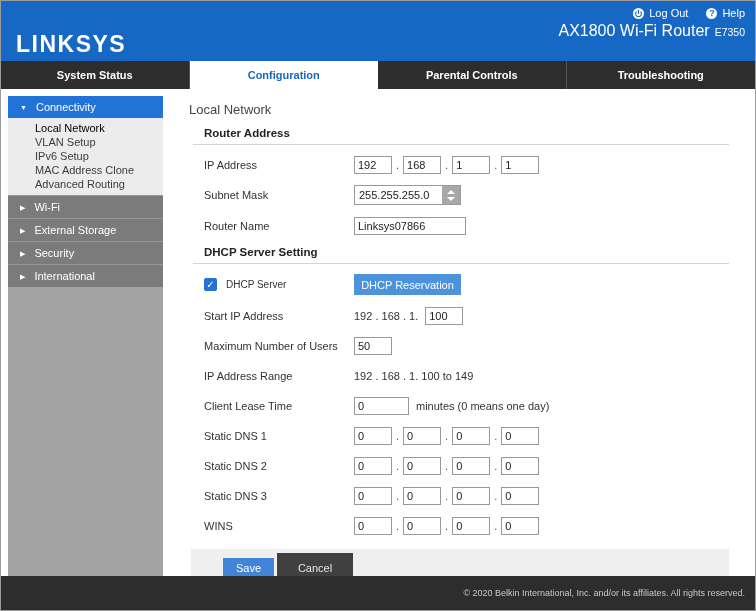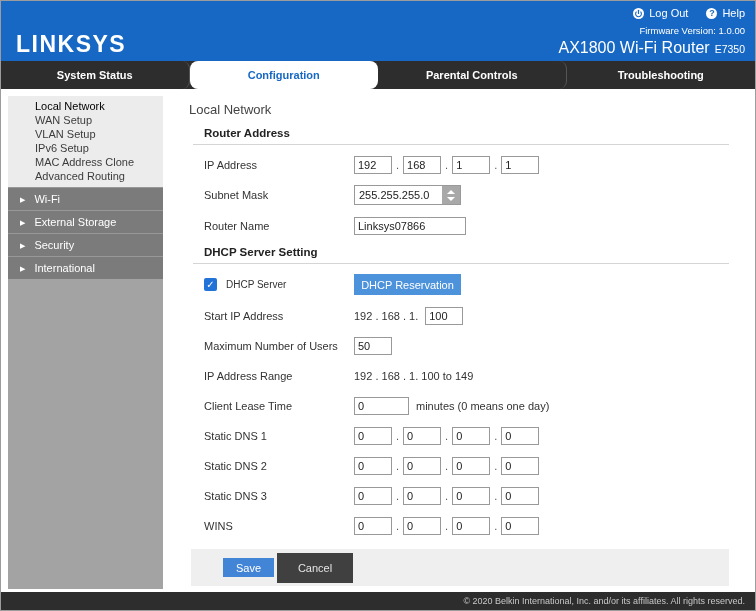--- a/index.html
+++ b/index.html
@@ -26,21 +26,21 @@
   }
   .firmware { font-size:9.5px; margin-top:6px; }
   .router-title { font-size:16px; margin-top:3px; }
   .router-model { font-size:10.5px; margin-left:5px; }
 
   
   .tabbar { display:flex; height:28px; background:#2D2D2D; }
   .tab {
     flex:1 1 25%; display:flex; align-items:center; justify-content:center;
     color:#fff; font-size:11px; font-weight:bold; background:#2D2D2D;
-    border-right:1px solid #555; cursor:pointer;border-radius:8px;
+    border-right:1px solid #555; cursor:pointer;
   }
   .tab:last-child { border-right:none; }
   .tab.active { background:#fff; color:#1768C4; border-right:none; }
 
   
   .body { position:relative; height:505px; background:#fff; }
 
   .sidebar {
     position:absolute; left:7px; top:7px; width:155px; height:493px;
     display:flex; flex-direction:column; font-size:11px;
@@ -107,21 +107,21 @@
     width:51px; height:19px; background:#4285D6; color:#fff; border:none;
     font-size:11px; font-family:"Liberation Sans", sans-serif; cursor:pointer;
   }
   .btn-cancel {
     width:76px; height:30px; background:#404040; color:#E4E4E4; border:none;
     font-size:11px; font-family:"Liberation Sans", sans-serif; cursor:pointer;
   }
 
   
   .footer {
-    position:absolute; left:0; right:0; bottom:0; height:18px; background:#2D2D2D;
+    position:absolute; left:0; right:0; bottom:0; height:34px; background:#2D2D2D;
     display:flex; align-items:center; justify-content:flex-end; padding-right:10px;
   }
   .footer-text { font-size:9px; color:#C8C8C8; }
 
   .power-icon { display:block; }
 </style>
 </head>
 <body>
 
 <div class="page">
@@ -136,40 +136,42 @@
             <path d="M12 5v7" stroke="#1768C4" stroke-width="2.6" stroke-linecap="round" fill="none"></path>
             <path d="M7.7 8.1a6.3 6.3 0 1 0 8.6 0" stroke="#1768C4" stroke-width="2.4" fill="none"></path>
           </svg>
           <span>Log Out</span>
         </span>
         <span class="session-link">
           <span class="help-badge">?</span>
           <span>Help</span>
         </span>
       </div>
-      <div class="firmware">Firmware Version: 1.0.00</div>
       <div class="router-title">
         <span>AX1800 Wi-Fi Router</span><span class="router-model">E7350</span>
       </div>
     </div>
   </div>
 
   <div class="tabbar">
     <div class="tab">System Status</div>
     <div class="tab active">Configuration</div>
     <div class="tab">Parental Controls</div>
     <div class="tab">Troubleshooting</div>
   </div>
 
   <div class="body">
 
     <div class="sidebar">
+      <div class="side-group expanded">
+        <span class="side-arrow">▼</span>
+        <span>Connectivity</span>
+      </div>
       <div class="submenu">
         <div class="submenu-item current">Local Network</div>
-        <div class="submenu-item">WAN Setup</div>
         <div class="submenu-item">VLAN Setup</div>
         <div class="submenu-item">IPv6 Setup</div>
         <div class="submenu-item">MAC Address Clone</div>
         <div class="submenu-item">Advanced Routing</div>
       </div>
       <div class="side-group">
         <span class="side-arrow">▶</span>
         <span>Wi-Fi</span>
       </div>
       <div class="side-group">

